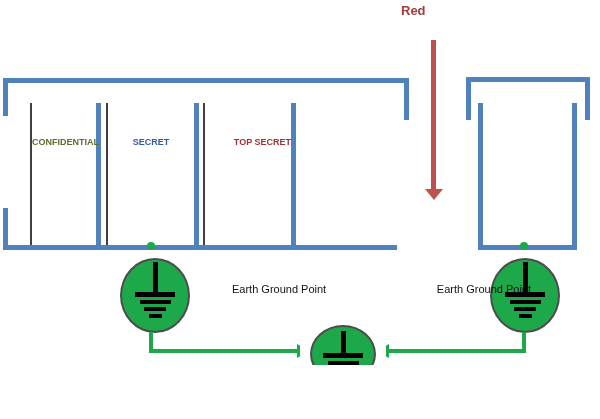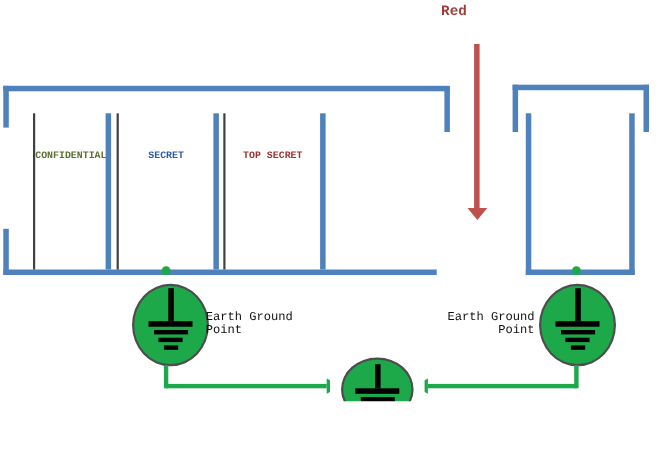--- a/index.html
+++ b/index.html
@@ -1,33 +1,33 @@
 <!DOCTYPE html>
 <html><head>
 <meta charset="utf-8">
 <style>
   html,body{margin:0;padding:0;background:#ffffff;}
   .frame{
     position:relative;width:600px;height:365px;background:#ffffff;overflow:hidden;
-    font-family:Liberation Mono, monospace;
+    font-family:Liberation Sans, sans-serif;
   }
   .abs{position:absolute;}
   
   .blue{background:#4F81BD;}
   .class-box{
     position:absolute;top:103px;height:142px;box-sizing:border-box;
     border-left:2px solid #404040;border-right:5px solid #4F81BD;
   }
   .box-label{
     position:absolute;top:33px;left:0;right:0;text-align:center;
     font-size:9px;font-weight:bold;letter-spacing:0px;line-height:13px;
   }
   .lbl-confidential{color:#5C6F2F;}
   .lbl-secret{color:#2E5C9E;}
-  .lbl-topsecret{color:#9E3232;}
+  .lbl-topsecret{color:#9E3232;text-align:right;}
   .right-inner-box{
     position:absolute;left:478px;top:103px;width:99px;height:147px;box-sizing:border-box;
     border-left:5px solid #4F81BD;border-right:5px solid #4F81BD;border-bottom:5px solid #4F81BD;
   }
   
   .red-shaft{position:absolute;left:431px;top:40px;width:5px;height:150px;background:#C0504D;}
   .red-head{
     position:absolute;left:425px;top:189px;width:0;height:0;
     border-left:9px solid transparent;border-right:9px solid transparent;
     border-top:11px solid #C0504D;
@@ -54,21 +54,21 @@
   }
   
   .ground-glyph{position:absolute;width:40px;display:flex;flex-direction:column;align-items:center;}
   .ground-glyph .stem{width:5px;height:30px;background:#000;}
   .ground-glyph.small .stem{height:22px;}
   .ground-glyph .b1{width:40px;height:5px;background:#000;margin-top:0;}
   .ground-glyph .b2{width:31px;height:4px;background:#000;margin-top:3px;}
   .ground-glyph .b3{width:22px;height:4px;background:#000;margin-top:3px;}
   .ground-glyph .b4{width:13px;height:4px;background:#000;margin-top:3px;}
   .ground-label{
-    position:absolute;top:283px;width:112px;font-size:11px;color:#111111;
+    position:absolute;top:283px;width:112px;font-size:11px;color:#111111;padding-left:45px;
   }
   .ground-label.left{left:187px;text-align:left;}
   .ground-label.right{left:374px;text-align:right;}
 </style>
 </head>
 <body>
 
 <div class="frame">
 
   <div class="red-label">Red</div>

